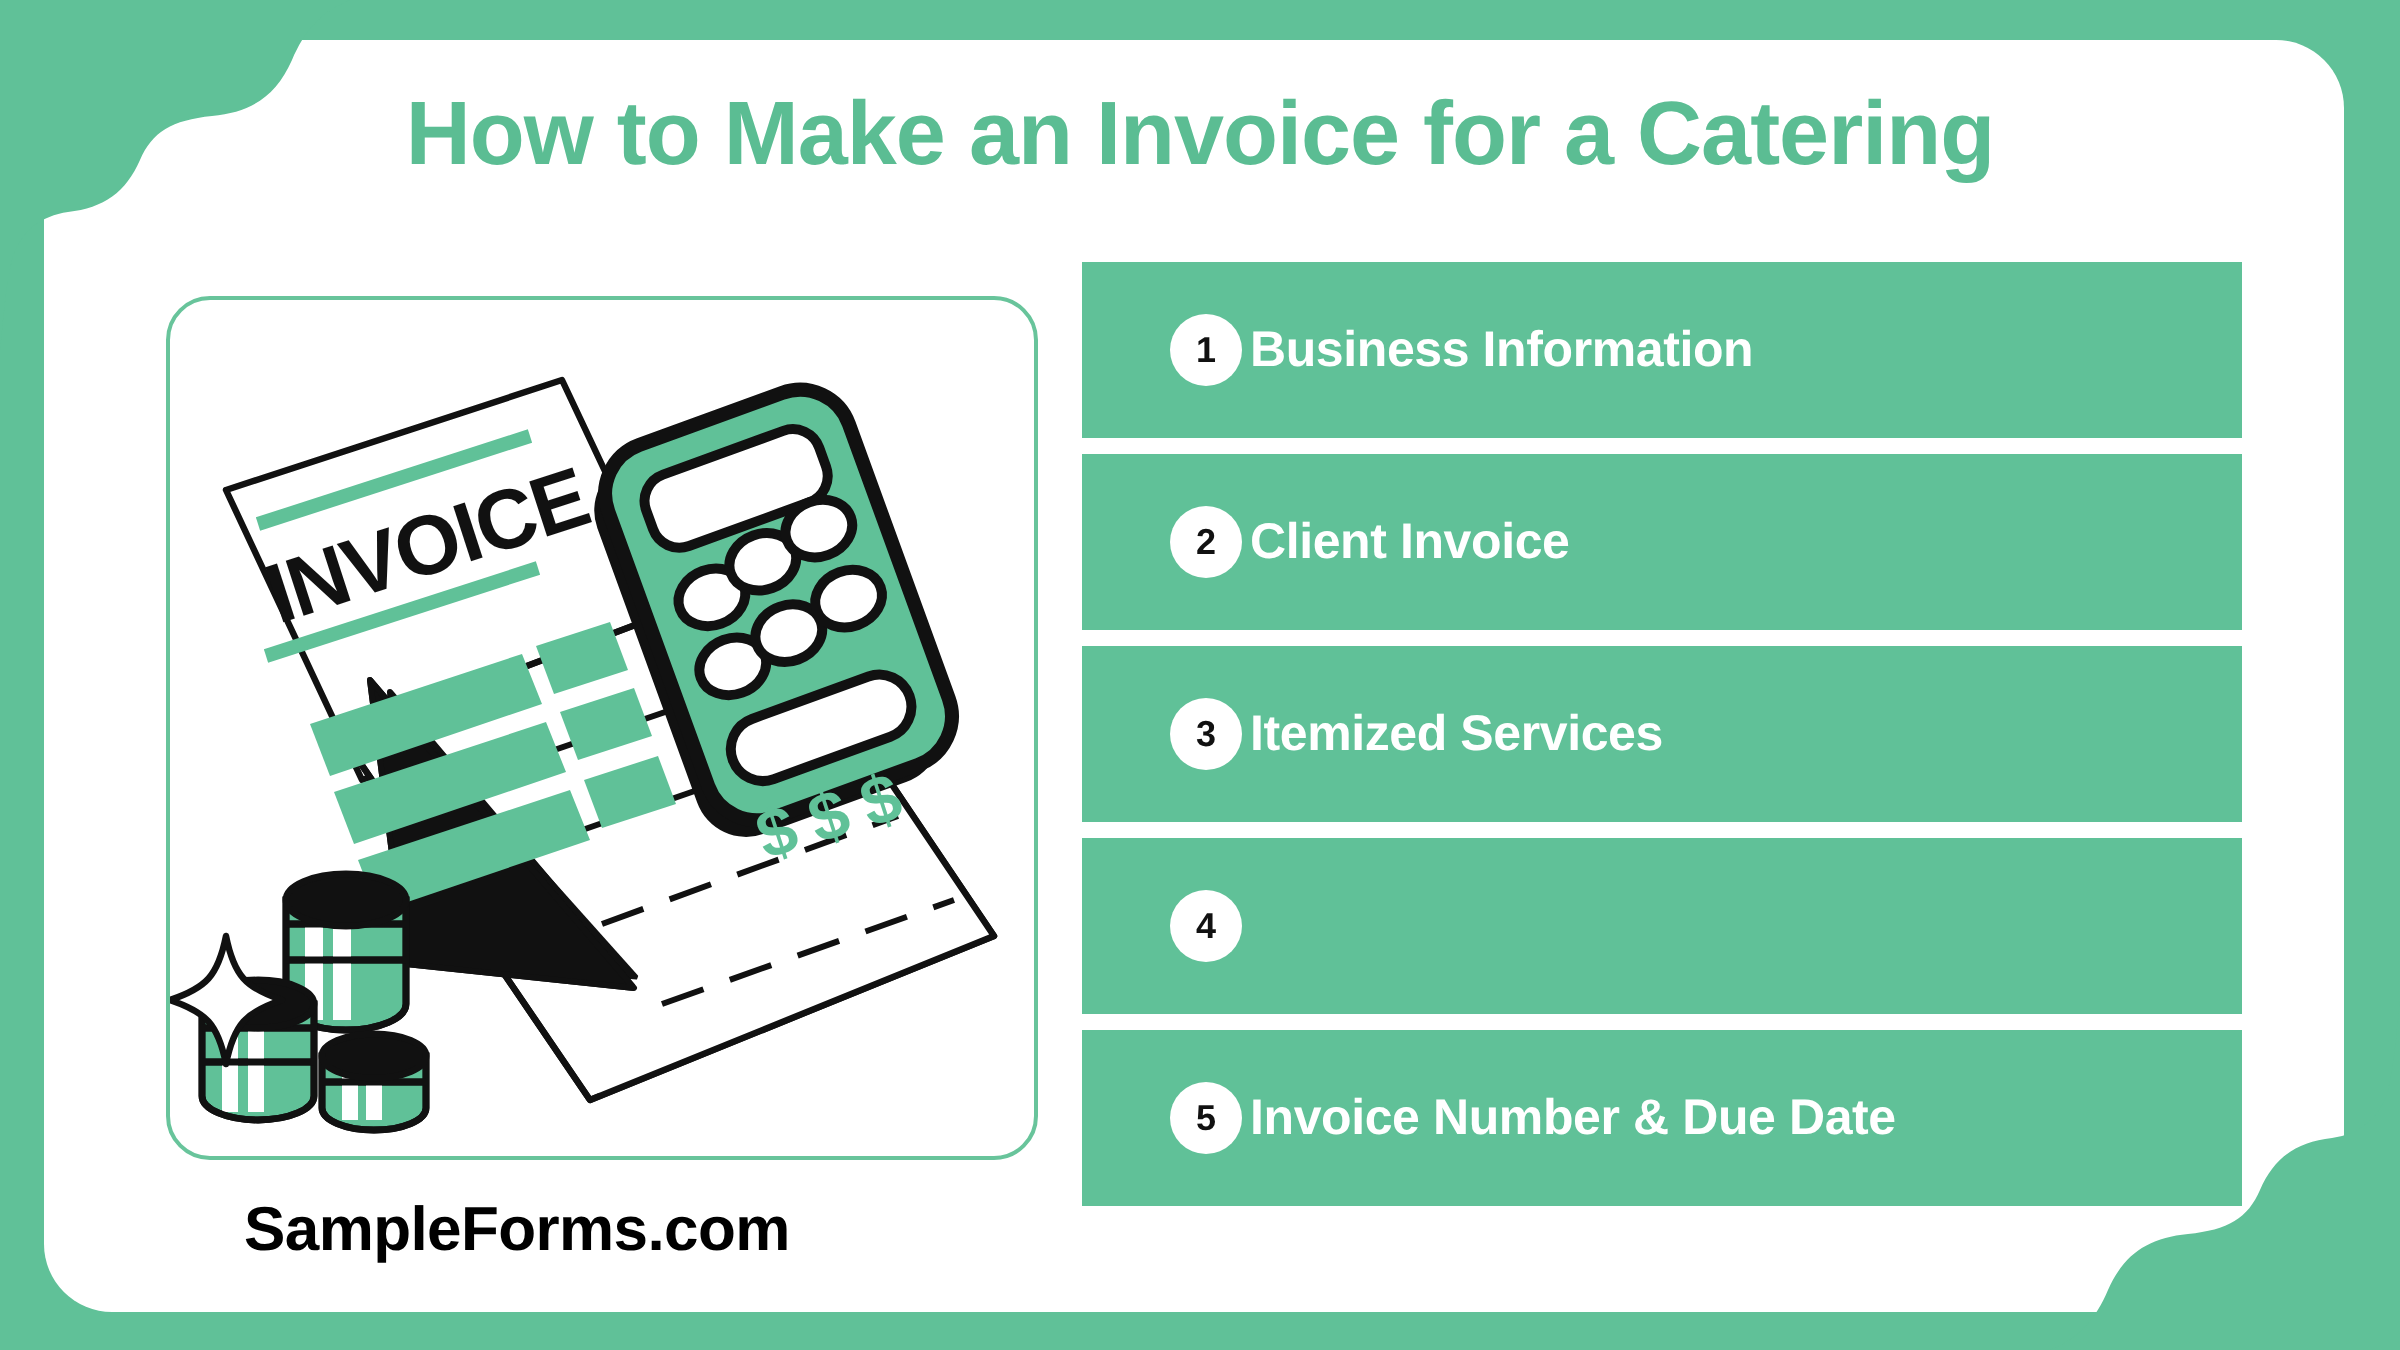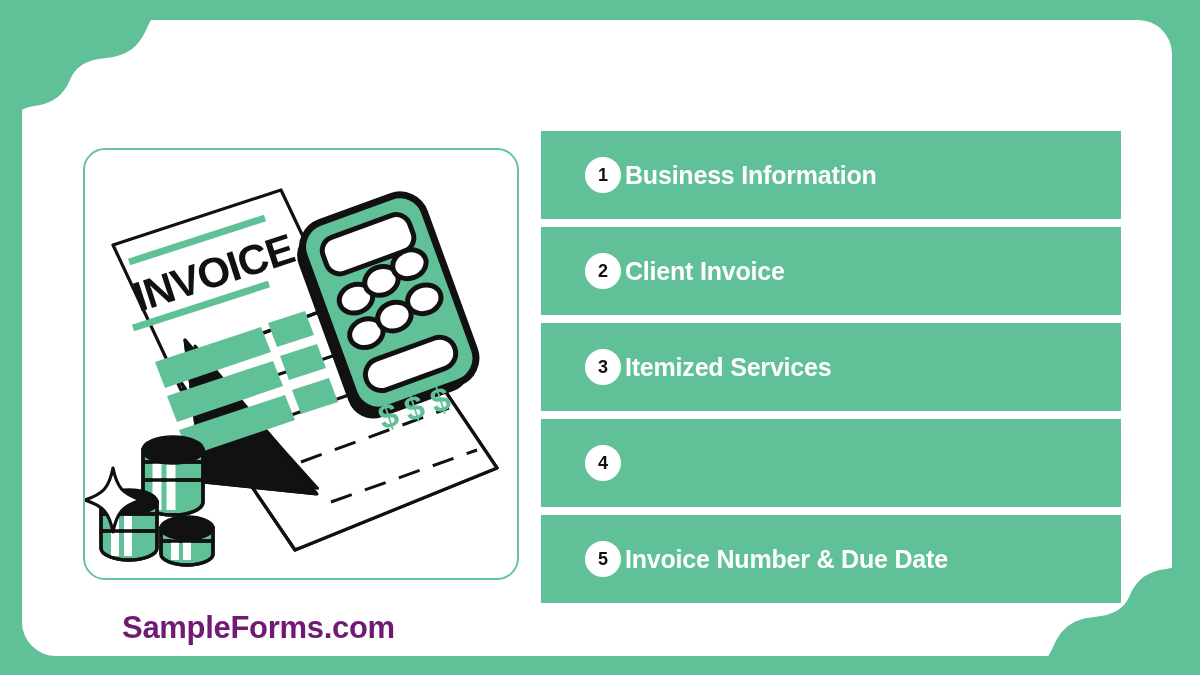--- a/index.html
+++ b/index.html
@@ -49,22 +49,22 @@
     border:2px solid #68c49b;
     border-radius:22px;
     background:#fff;
     overflow:hidden;
   }
   .illus-card svg { position:absolute; left:0; top:0; }
 
   
   .footer {
     position:absolute;
-    left:122px; top:610px;
-    color:#701a75;
+    left:122px; top:597px;
+    color:#000000;
     font-size:31px;
     font-weight:bold;
     letter-spacing:-0.3px;
   }
 
   
   .steps {
     position:absolute;
     left:541px; top:131px;
     width:580px;
@@ -116,20 +116,21 @@
   </div>
 
   <div class="blob blob-br">
     <svg width="200" height="175" viewBox="0 0 200 175">
       <path d="M200,175 L25,175 C40,169 48,159 54,145 C62,127 74,119 94,117
                C114,115 124,109 130,95 C137,79 148,71 166,69
                C180,67 190,59 194,45 C197,33 198,19 200,0 Z" fill="#60c198"></path>
     </svg>
   </div>
 
+  <h1 class="title">How to Make an Invoice for a Catering</h1>
 
   <div class="illus-card">
     <svg width="432" height="428" viewBox="0 0 432 428">
 
       <g>
         <path d="M28,95 L196,40 L262,180 L96,240 Z" fill="#ffffff" stroke="#111111" stroke-width="3.2" stroke-linejoin="round"></path>
       </g>
 
       <g>
         <path d="M86,218 L292,140 L412,318 L210,400 Z" fill="#ffffff" stroke="#111111" stroke-width="3.2" stroke-linejoin="round"></path>

